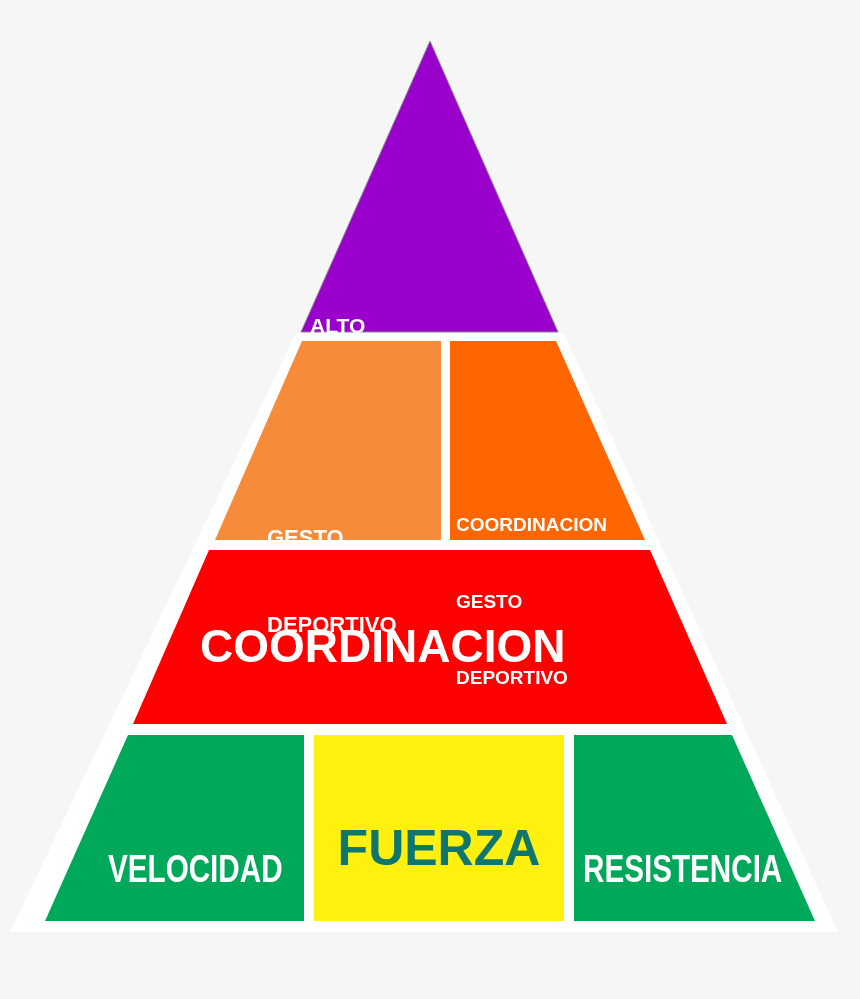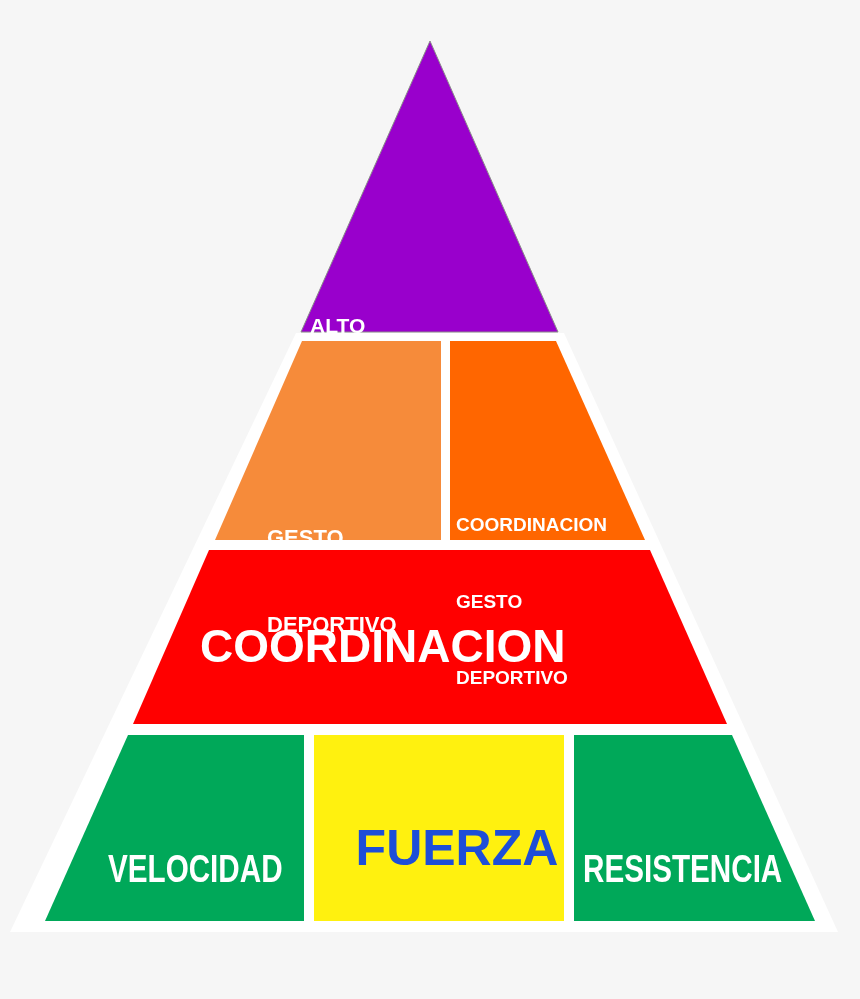--- a/index.html
+++ b/index.html
@@ -18,21 +18,21 @@
       color: #ffffff;
       white-space: pre;
       margin: 0;
     }
     .lbl span { display: block; }
     #lbl-alto { left: 310px; width: 260px; top: 256px; text-align: left; font-size: 21px; line-height: 28px; }
     #lbl-gesto { left: 267px; top: 465px; text-align: left; font-size: 22px; line-height: 29px; }
     #lbl-reit { left: 456px; top: 461px; text-align: left; font-size: 19px; line-height: 25.5px; }
     #lbl-coord { left: 200px; width: 490px; top: 618px; text-align: left; font-size: 46px; line-height: 56px; }
     #lbl-vel { left: 108px; top: 846px; font-size: 38px; line-height: 46px; transform: scaleX(0.78); transform-origin: left center; }
-    #lbl-fuerza { left: 332px; width: 250px; top: 818px; text-align: center; font-size: 50px; line-height: 60px; color: #1d4ed8; }
+    #lbl-fuerza { left: 314px; width: 250px; top: 818px; text-align: center; font-size: 50px; line-height: 60px; color: #0f766e; }
     #lbl-res { left: 583px; top: 846px; font-size: 38px; line-height: 46px; transform: scaleX(0.78); transform-origin: left center; }
   </style>
 </head>
 <body>
 
 <svg id="pyramid" viewBox="0 0 860 999" xmlns="http://www.w3.org/2000/svg">
 
   <polygon points="296,333 564,333 838,932 10,932" fill="#ffffff"></polygon>
 
   <polygon points="430,41 558,332 301,332" fill="#9900cc" stroke="#8a8a8a" stroke-width="1"></polygon>

